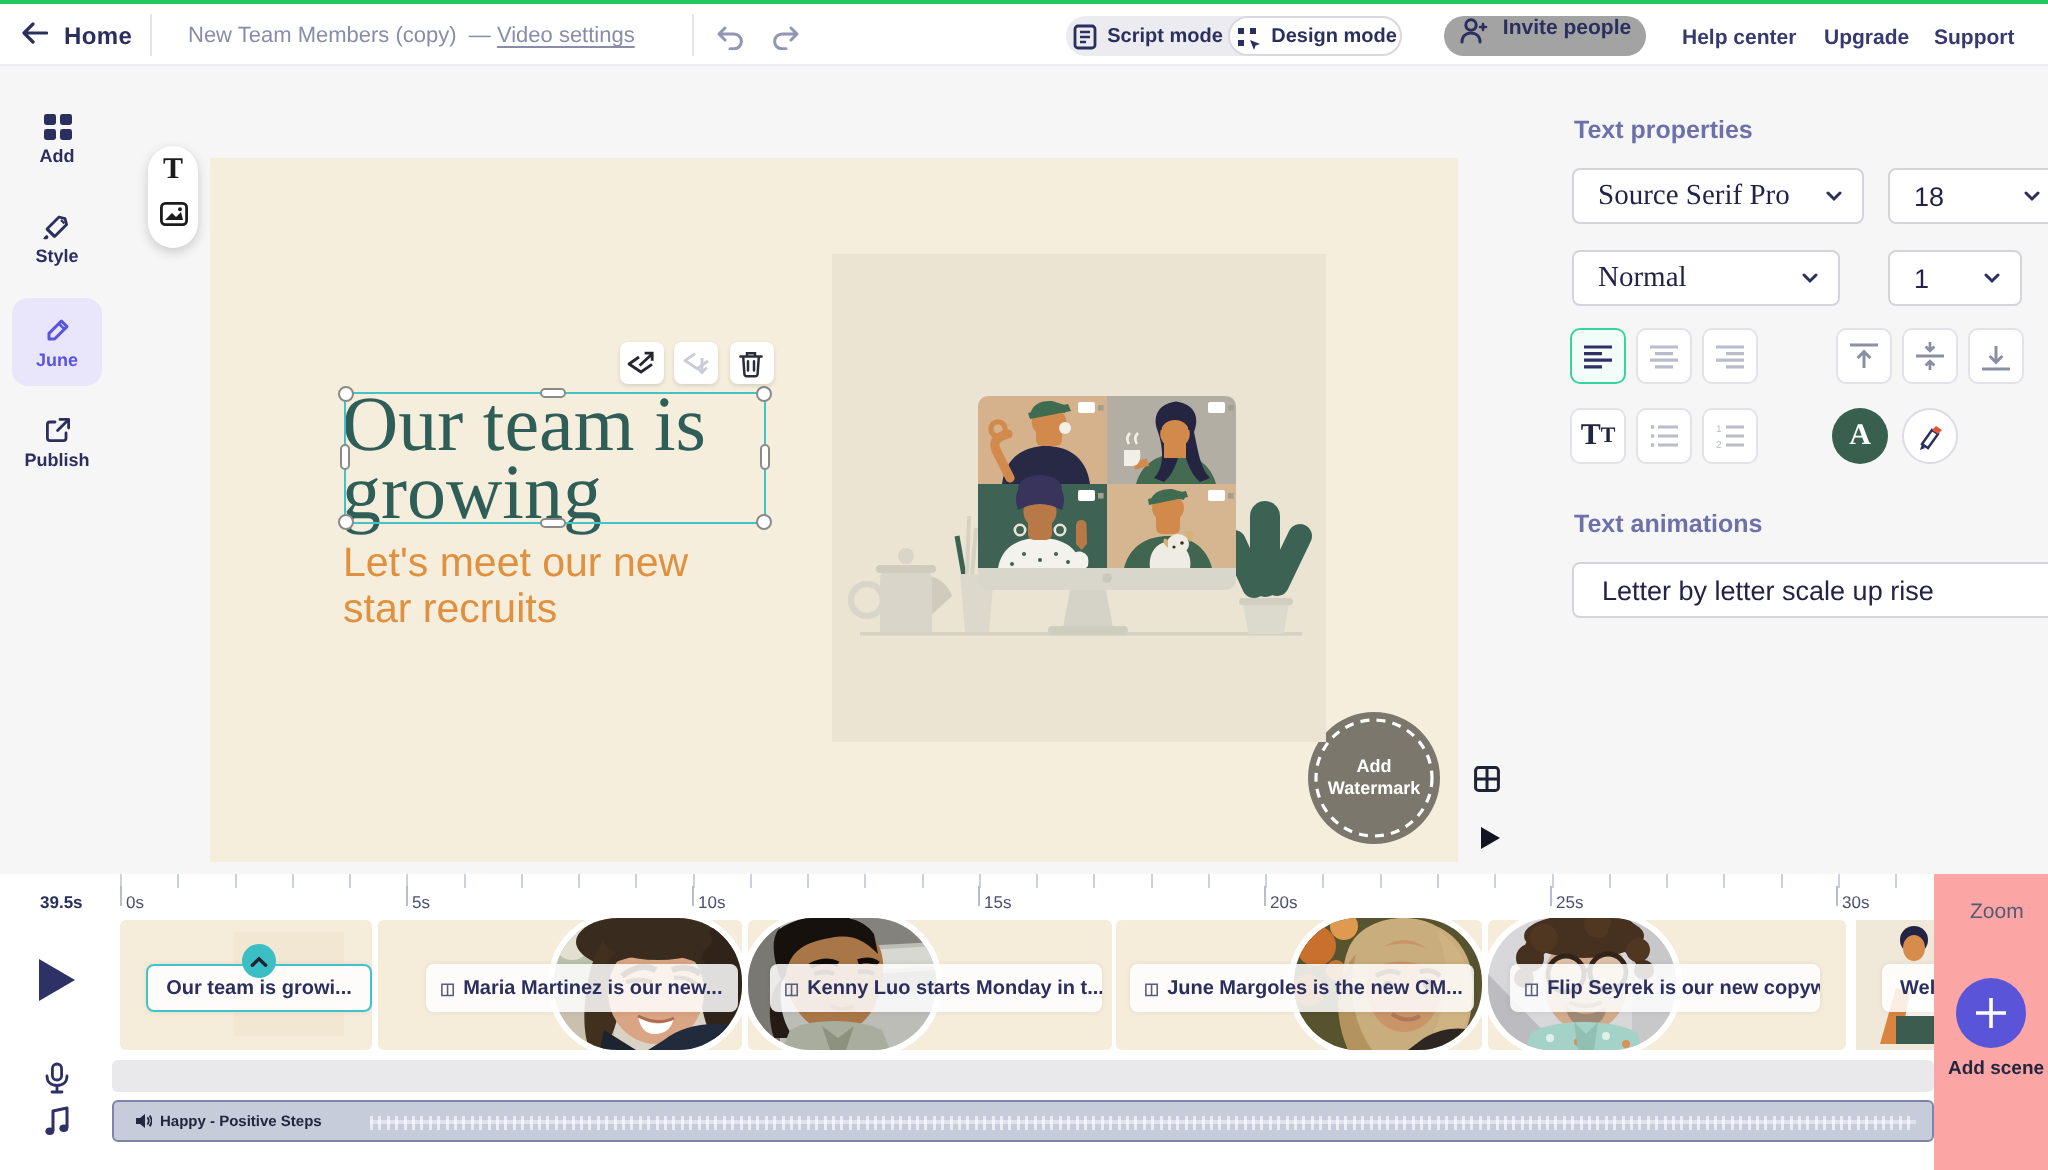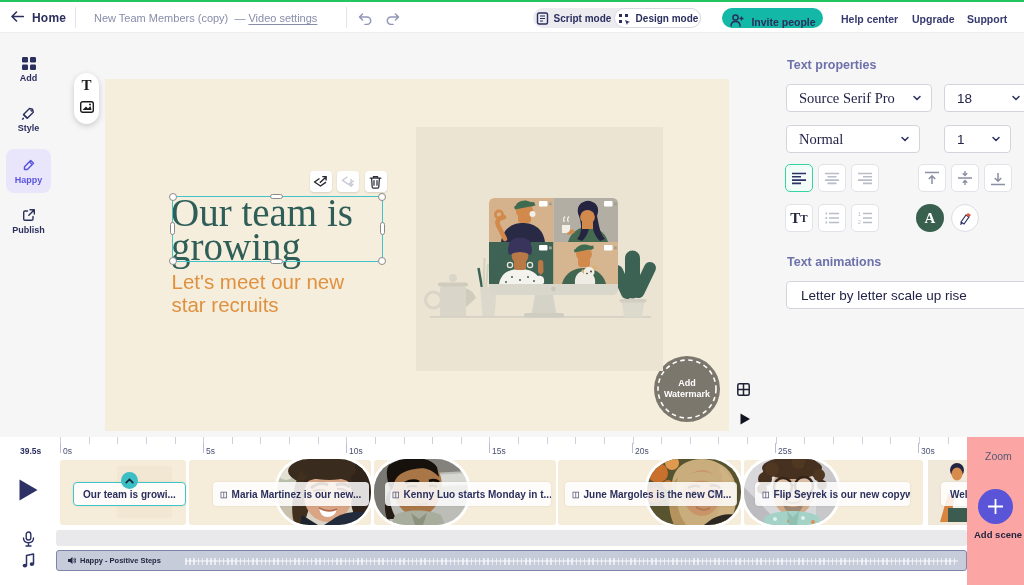--- a/index.html
+++ b/index.html
@@ -11,21 +11,21 @@
 
 #topbar { position:absolute; left:0; top:0; width:1024px; height:33px; background:#fff; border-bottom:1px solid #eeedf1; border-top:2px solid #22c55e; }
 #topbar .home { position:absolute; left:32px; top:9px; font-size:12px; font-weight:bold; color:#2b2f5e; letter-spacing:.2px;}
 #topbar .backarrow { position:absolute; left:11px; top:9px; width:13px; height:11px; }
 .vdiv { position:absolute; top:5px; width:1px; height:21px; background:#e4e4ea; }
 #title { position:absolute; left:94px; top:10px; font-size:11px; color:#888cab; }
 #title u { text-underline-offset:2px; }
 #modetoggle { position:absolute; left:533px; top:6px; height:20px; background:#ebebf0; border-radius:10px; display:flex; align-items:flex-end; }
 #modetoggle .seg { font-size:10px; font-weight:bold; color:#2b2f5e; display:flex; align-items:center; justify-content:center; width:81px; height:20px; }
 #modetoggle .seg.active { background:#fff; border:1px solid #d9d9e1; border-radius:10px; width:87px; }
-#invite { position:absolute; left:722px; top:6px; width:101px; height:20px; background:#14b8a6; border-radius:10px; display:flex; align-items:flex-end; justify-content:center; font-size:10.5px; font-weight:bold; color:#2b2f5e; }
+#invite { position:absolute; left:722px; top:6px; width:101px; height:20px; background:#a3a3a3; border-radius:10px; display:flex; align-items:flex-start; justify-content:center; font-size:10.5px; font-weight:bold; color:#2b2f5e; }
 .toplink { position:absolute; top:11px; font-size:10.5px; font-weight:bold; color:#363a6e; }
 
 
 .railitem { position:absolute; width:57px; text-align:center; color:#2b2f5e; }
 .railitem .lbl { font-size:9px; font-weight:bold; margin-top:3px; }
 #editsel { position:absolute; left:6px; top:149px; width:45px; height:44px; background:#e9e6fb; border-radius:8px; }
 
 
 #canvas { position:absolute; left:105px; top:79px; width:624px; height:352px; background:#f5eedd; }
 #illus { position:absolute; left:311px; top:48px; width:247px; height:244px; background:#ebe4d3; }
@@ -115,21 +115,21 @@
       <path d="M9.5 4 l1.7 1.7" stroke="#2b2f5e" stroke-width="1.1"></path>
       <path d="M2 11.5 c1.3 0 1.7 1.7 .4 2.1 -.9 .3 -1.8-.4-1.8-.4 z" fill="#2b2f5e"></path>
     </svg>
   <div class="lbl">Style</div>
 </div>
 <div class="railitem" style="left:0;top:158px;color:#5a55e0;">
   <svg width="14" height="14" viewBox="0 0 14 14" style="margin:0 auto;">
       <path d="M8.7 2.5 L11.5 5.3 5.3 11.5 H2.5 v-2.8 z" fill="none" stroke="#5a55e0" stroke-width="1.5" stroke-linejoin="round"></path>
       <path d="M7.4 3.8 l2.8 2.8" stroke="#5a55e0" stroke-width="1.3"></path>
     </svg>
-  <div class="lbl">Happy</div>
+  <div class="lbl">June</div>
 </div>
 <div class="railitem" style="left:0;top:208px;">
   <svg width="14" height="14" viewBox="0 0 14 14" style="margin:0 auto;">
       <path d="M5.5 3 H3 a1.3 1.3 0 0 0 -1.3 1.3 V11 A1.3 1.3 0 0 0 3 12.3 h6.7 A1.3 1.3 0 0 0 11 11 V8.5" fill="none" stroke="#2b2f5e" stroke-width="1.4" stroke-linecap="round"></path>
       <path d="M8 1.7 h4.3 v4.3 M12.3 1.7 L6.8 7.2" fill="none" stroke="#2b2f5e" stroke-width="1.4" stroke-linecap="round" stroke-linejoin="round"></path>
     </svg>
   <div class="lbl">Publish</div>
 </div>
 
 <div id="canvas">

